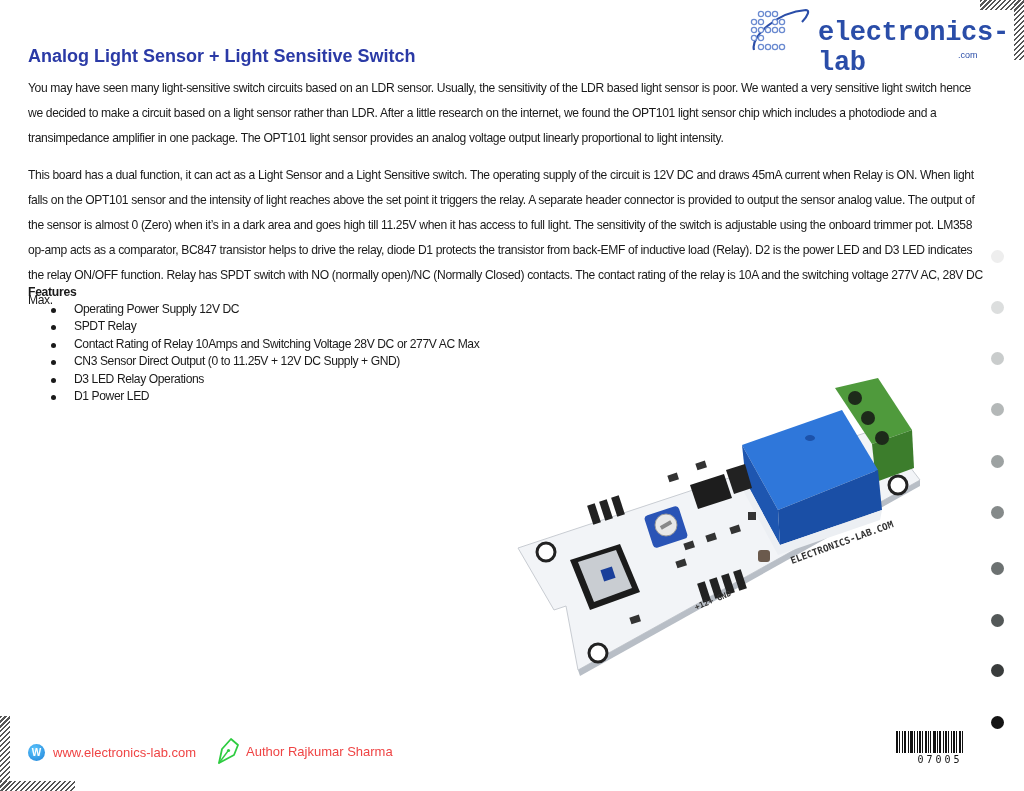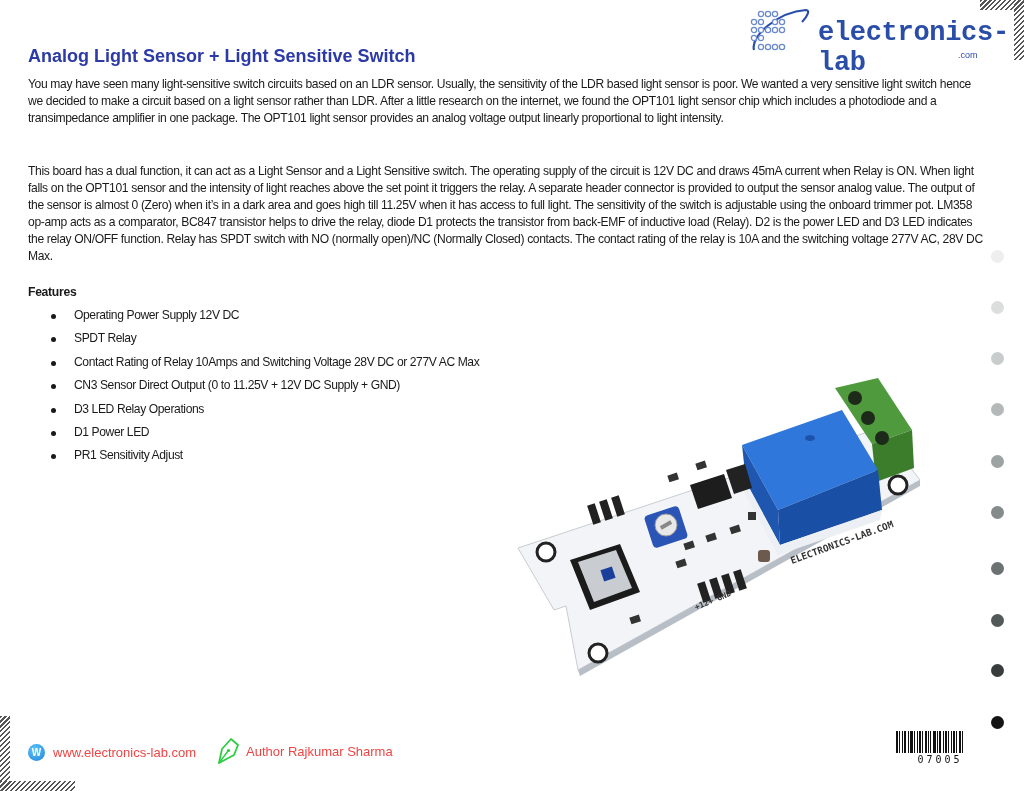--- a/index.html
+++ b/index.html
@@ -38,36 +38,36 @@
       position: absolute; left: 210px; top: 44px; font-size: 9px; color: #2a4da8;
     }
 
     .title {
       position: absolute; left: 28px; top: 46px;
       font-family: "Liberation Sans", sans-serif; font-size: 18px; color: #2b3aa6;
     }
 
     .body-text {
       position: absolute; left: 28px; width: 958px;
-      font-family: "Liberation Sans", sans-serif; font-size: 12.1px; line-height: 17px;
+      font-family: "Liberation Sans", sans-serif; font-size: 12.1px; line-height: 25px;
       color: #1a1a1a; letter-spacing: -0.35px;
     }
     #para1 { top: 76px; }
     #para2 { top: 163px; }
 
     .features-title {
       position: absolute; left: 28px; top: 285px;
       font-weight: bold; font-size: 12.2px; letter-spacing: -0.3px;
     }
     .features-list {
       position: absolute; left: 48px; top: 301px; list-style: none;
     }
     .features-list li {
       position: relative; padding-left: 26px; height: 17.4px; line-height: 17.4px;
-      font-size: 12.1px; letter-spacing: -0.4px; margin-top: 6px;
+      font-size: 12.1px; letter-spacing: -0.4px;
     }
     .features-list li .bullet {
       position: absolute; left: 3px; top: 7px; width: 5px; height: 5px; border-radius: 50%; background: #1a1a1a;
     }
 
     .dots { position: absolute; right: 19px; top: 250px; width: 14px; }
     .dots .dot { position: absolute; left: 0; width: 13px; height: 13px; border-radius: 50%; }
 
     .board-wrap { position: absolute; left: 510px; top: 370px; width: 420px; height: 320px; }
 
@@ -136,21 +136,20 @@
 <p class="body-text" id="para2">This board has a dual function, it can act as a Light Sensor and a Light Sensitive switch. The operating supply of the circuit is 12V DC and draws 45mA current when Relay is ON. When light falls on the OPT101 sensor and the intensity of light reaches above the set point it triggers the relay. A separate header connector is provided to output the sensor analog value. The output of the sensor is almost 0 (Zero) when it’s in a dark area and goes high till 11.25V when it has access to full light. The sensitivity of the switch is adjustable using the onboard trimmer pot. LM358 op-amp acts as a comparator, BC847 transistor helps to drive the relay, diode D1 protects the transistor from back-EMF of inductive load (Relay). D2 is the power LED and D3 LED indicates the relay ON/OFF function. Relay has SPDT switch with NO (normally open)/NC (Normally Closed) contacts. The contact rating of the relay is 10A and the switching voltage 277V AC, 28V DC Max.</p>
 
 <div class="features-title">Features</div>
 <ul class="features-list">
   <li><span class="bullet"></span><span>Operating Power Supply 12V DC</span></li>
   <li><span class="bullet"></span><span>SPDT Relay</span></li>
   <li><span class="bullet"></span><span>Contact Rating of Relay 10Amps and Switching Voltage 28V DC or 277V AC Max</span></li>
   <li><span class="bullet"></span><span>CN3 Sensor Direct Output (0 to 11.25V + 12V DC Supply + GND)</span></li>
   <li><span class="bullet"></span><span>D3 LED Relay Operations</span></li>
   <li><span class="bullet"></span><span>D1 Power LED</span></li>
-  <li><span class="bullet"></span><span>PR1 Sensitivity Adjust</span></li>
 </ul>
 
 <div class="board-wrap">
   <svg width="420" height="320" viewBox="0 0 420 320">
 
     <polygon points="8,178 370,58 410,110 68,300 56,236 44,240" fill="#f2f4f7" stroke="#c8ccd2" stroke-width="1"></polygon>
     <polygon points="68,300 410,110 410,116 70,306" fill="#b8bec6"></polygon>
 
     <circle cx="36" cy="182" r="9" fill="#fff" stroke="#222" stroke-width="3"></circle>
     <circle cx="88" cy="283" r="9" fill="#fff" stroke="#222" stroke-width="3"></circle>

